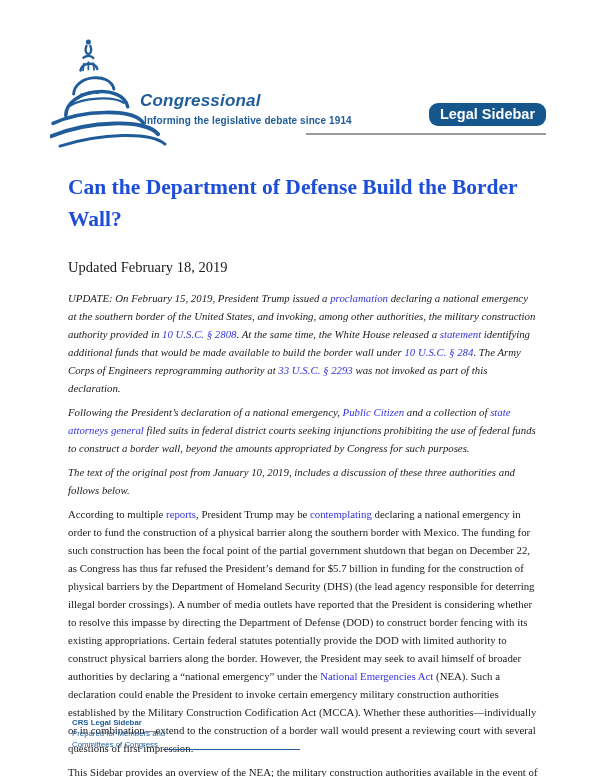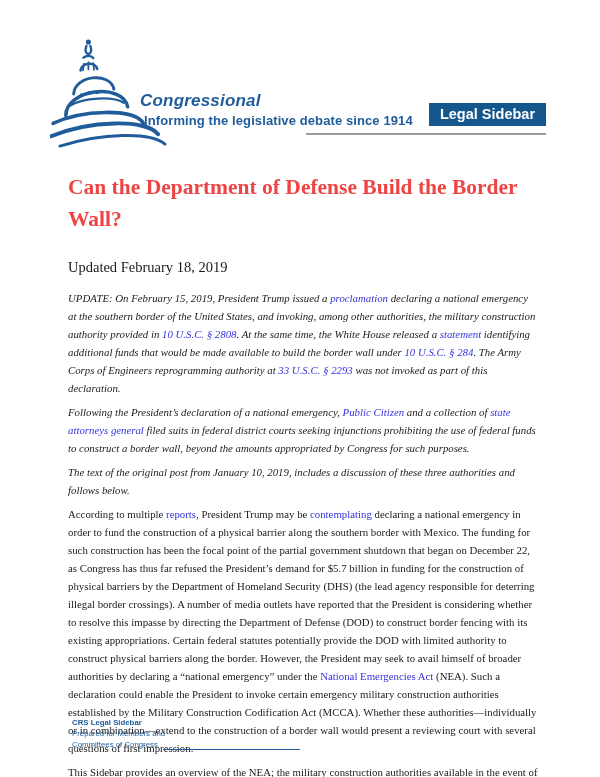--- a/index.html
+++ b/index.html
@@ -15,33 +15,33 @@
     font-family:"Liberation Serif",serif;color:var(--ink);overflow:hidden;
   }
   
   .logo-svg{position:absolute;left:50px;top:38px;width:118px;height:110px;}
   .logo-text{
     position:absolute;left:140px;top:93px;
     font-family:"Liberation Sans",sans-serif;font-weight:bold;font-style:italic;
     color:var(--brand);font-size:17px;line-height:16.5px;letter-spacing:.2px;
   }
   .logo-tagline{
-    font-size:13px;font-style:normal;font-weight:bold;letter-spacing:.1px;
+    font-size:10px;font-style:normal;font-weight:bold;letter-spacing:.1px;
     margin-top:3px;padding-left:4px;
   }
   .badge{
     position:absolute;left:429px;top:103px;width:117px;height:23px;
     background:var(--badge);color:#fff;text-align:center;line-height:23px;
-    font-family:"Liberation Sans",sans-serif;font-weight:bold;font-size:14.5px;
+    font-family:"Liberation Sans",sans-serif;font-weight:bold;font-size:14.5px;border-radius:9px;
   }
   .header-rule{position:absolute;left:306px;top:133px;width:240px;height:2px;background:var(--rule);}
   
   .content{position:absolute;left:68px;top:171px;width:470px;}
   .title{
-    font-size:21.5px;font-weight:bold;line-height:32px;color:#ef4444;
+    font-size:21.5px;font-weight:bold;line-height:32px;color:#1d4ed8;
     width:462px;margin:0 0 24px 0;
   }
   .updated{font-size:14.5px;margin:0 0 13px 0;font-family:Liberation Serif, serif;}
   .para{font-size:10.8px;line-height:18px;margin:0 0 6px 0;}
   .para.italic{font-style:italic;}
   .link{color:var(--link);text-decoration:none;cursor:pointer;}
   
   .footer-right{margin-top:9px;text-align:right;font-size:11.4px;line-height:15.2px;}
   .footer-right .org{font-weight:bold;}
   

